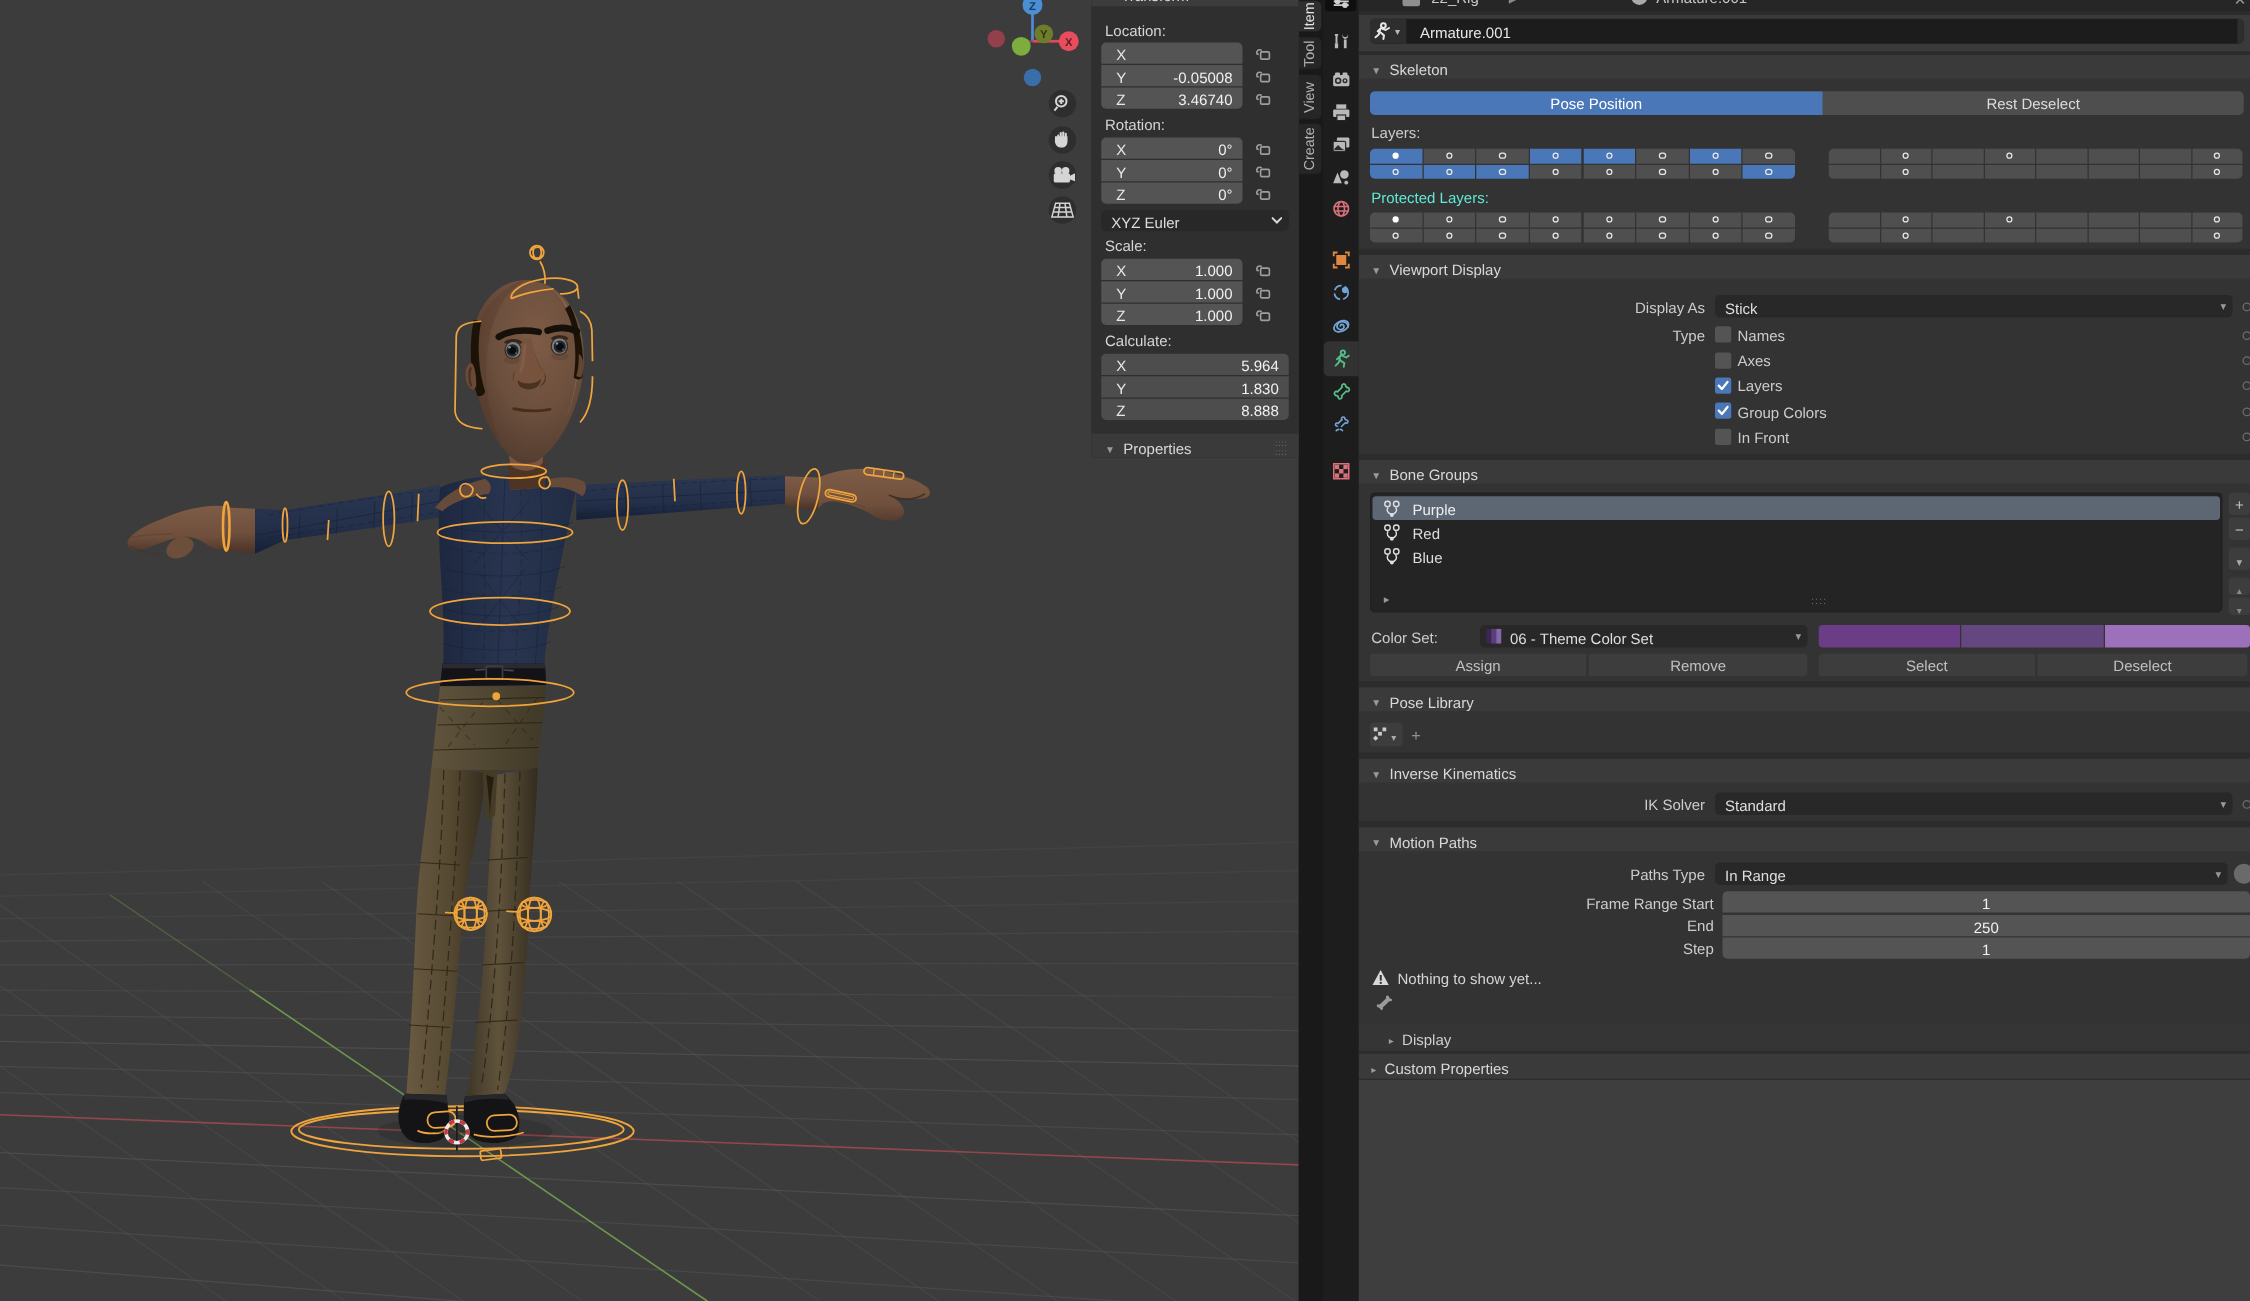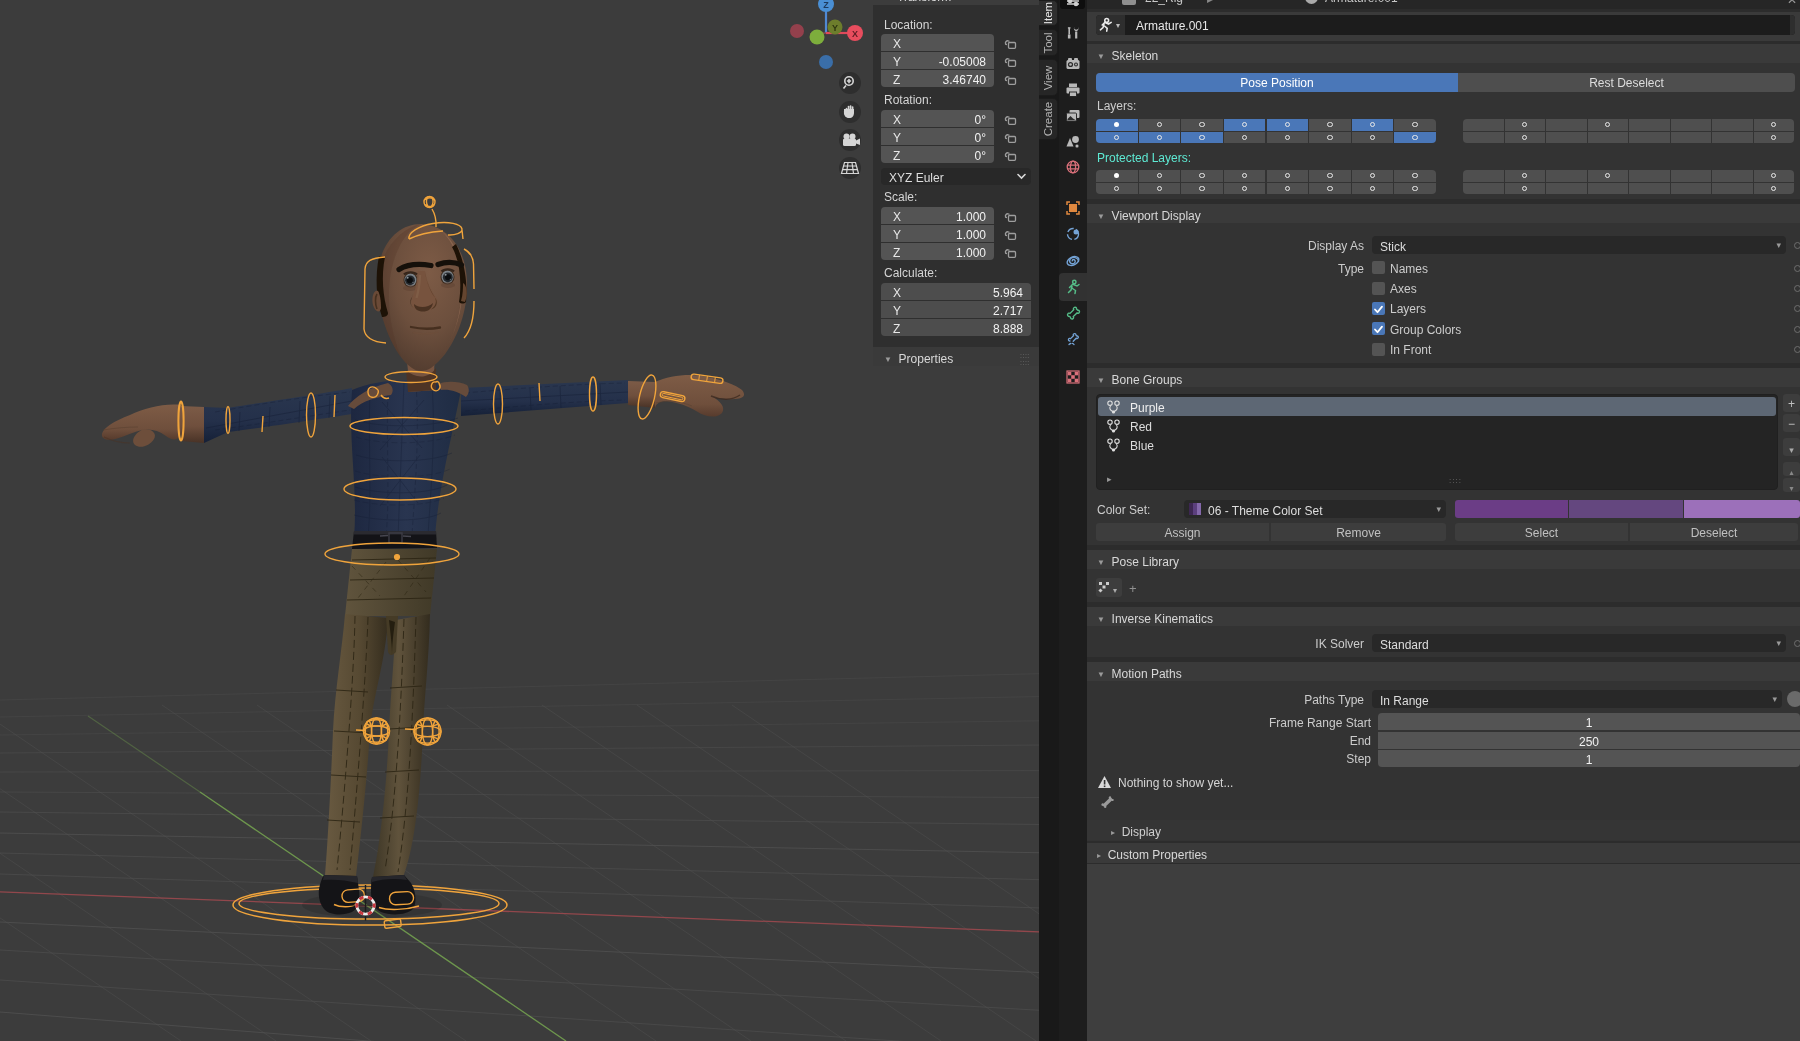--- a/index.html
+++ b/index.html
@@ -418,21 +418,21 @@
               <rect x="4.5" y="5.5" width="7" height="5.8" rx="1"></rect>
               <path d="M3 7.5 L1.6 7.2 C0.8 5 2.6 3.2 4.6 4.0 L5.4 4.4"></path>
             </g>
           </svg></div>
         <div class="abs" style="left:8px;top:283px;width:150px;height:17px;background:#4d4d4d;border-radius:4px 4px 0 0;">
           <div class="lbl" style="left:12px;top:3.5px;color:#e8e8e8">X</div>
           <div class="lbl" style="right:8px;top:3.5px;color:#f2f2f2">5.964</div>
         </div>
         <div class="abs" style="left:8px;top:301px;width:150px;height:17px;background:#4d4d4d;">
           <div class="lbl" style="left:12px;top:3.5px;color:#e8e8e8">Y</div>
-          <div class="lbl" style="right:8px;top:3.5px;color:#f2f2f2">2.717</div>
+          <div class="lbl" style="right:8px;top:3.5px;color:#f2f2f2">1.830</div>
         </div>
         <div class="abs" style="left:8px;top:319px;width:150px;height:17px;background:#4d4d4d;border-radius:0 0 4px 4px;">
           <div class="lbl" style="left:12px;top:3.5px;color:#e8e8e8">Z</div>
           <div class="lbl" style="right:8px;top:3.5px;color:#f2f2f2">8.888</div>
         </div>
       </div>
     <div class="lbl" style="left:11px;top:94px;color:#d5d5d5">Rotation:</div>
     <div class="dd" style="left:8px;top:168px;width:150px;height:17px;background:#282828">
         <span class="tx" style="top:3px">XYZ Euler</span>
         <svg class="abs" style="right:5px;top:5px" width="9" height="7" viewBox="0 0 9 7">

